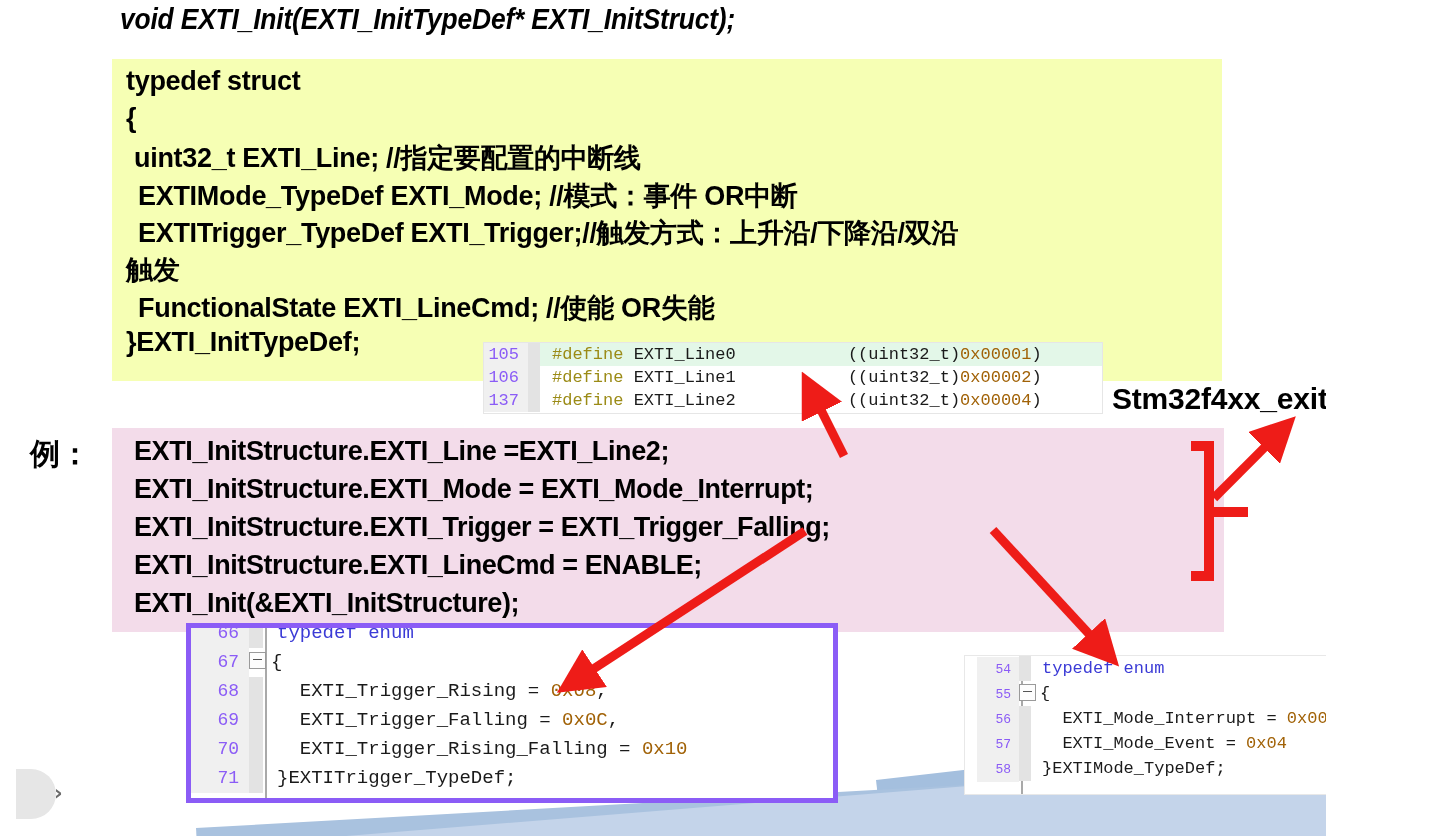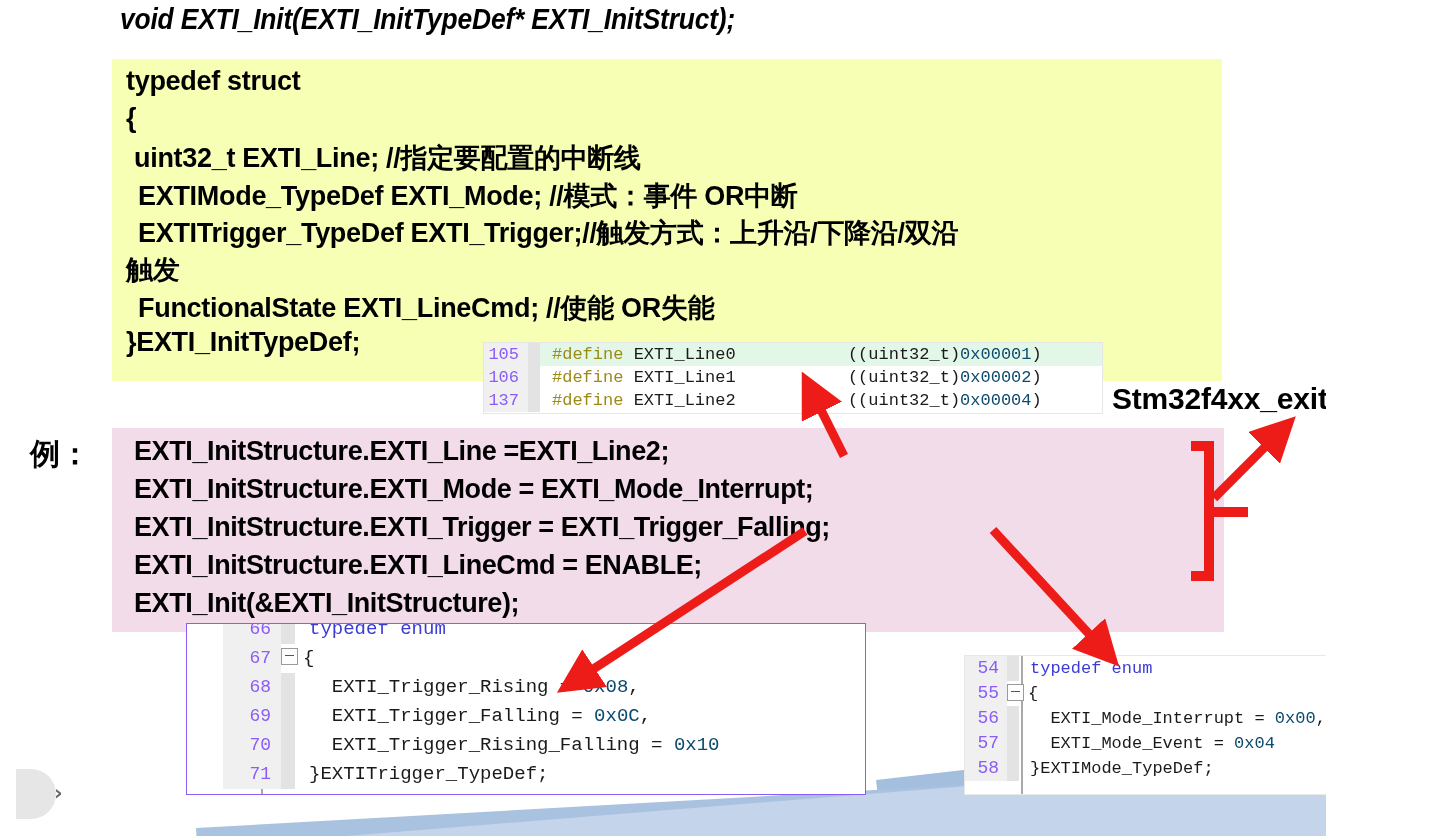--- a/index.html
+++ b/index.html
@@ -80,21 +80,21 @@
   #define-block .crow.hl{background:#e3f7e8;}
   .gutter{
     display:inline-block;width:44px;text-align:right;padding-right:9px;
     color:#8b5cf6;background:#f0f0f0;height:23px;
     box-sizing:border-box;
   }
   .gutbar{display:inline-block;width:12px;height:23px;background:#e3e3e3;vertical-align:top;}
   .ctext{display:inline-block;padding-left:12px;}
   .kw-def{color:#9b8b16;margin-top:13px;}
   .id{color:#1a1a1a;}
-  .num{color:#0c4a6e;margin-top:48px;}
+  .num{color:#a16207;margin-top:48px;}
   .kw-blue{color:#3b3bd6;}
   .punct{color:#1a1a1a;}
   .sp{white-space:pre;}
 
   
   #file-label{
     position:absolute;left:1096px;top:382px;
     font-weight:bold;font-size:30px;color:#000000;
     white-space:nowrap;letter-spacing:-0.2px;
   }
@@ -118,38 +118,38 @@
   
   #example-label{
     position:absolute;left:14px;top:434px;
     font-weight:bold;font-size:30px;color:#000000;
     white-space:nowrap;
   }
 
   
   #trigger-block{
     position:absolute;left:170px;top:623px;width:642px;height:170px;
-    background:#ffffff;border:1px solid #8b5cf6;
+    background:#ffffff;border:5px solid #8b5cf6;
     font-family:"Liberation Mono","DejaVu Sans Mono",monospace;
-    font-size:19px;overflow:hidden;padding-left:36px;
+    font-size:19px;overflow:hidden;
   }
   #trigger-block .crow{position:relative;height:29px;line-height:29px;white-space:nowrap;}
   #trigger-block .gutter{width:58px;font-size:18px;height:29px;padding-right:10px;}
   #trigger-block .gutbar{height:29px;width:14px;}
   #trigger-block .ctext{padding-left:14px;}
 
   
   #mode-block{
     position:absolute;left:948px;top:655px;width:418px;height:138px;
     background:#ffffff;border:1px solid #e8e8e8;
     font-family:"Liberation Mono","DejaVu Sans Mono",monospace;
     font-size:17px;overflow:hidden;
   }
   #mode-block .crow{position:relative;height:25px;line-height:25px;white-space:nowrap;}
-  #mode-block .gutter{width:42px;font-size:18px;height:25px;padding-right:8px;}
+  #mode-block .gutter{width:42px;font-size:13px;height:25px;padding-right:8px;margin-left:12px;}
   #mode-block .gutbar{height:25px;width:12px;}
   #mode-block .ctext{padding-left:11px;}
 
   
   .fold{
     display:inline-block;width:15px;height:15px;border:1px solid #9a9a9a;
     background:#fdfdfd;position:relative;vertical-align:middle;margin:0 2px 3px 0;
   }
   .fold:before{
     content:"";position:absolute;left:3px;top:6px;width:9px;height:1px;background:#555;

